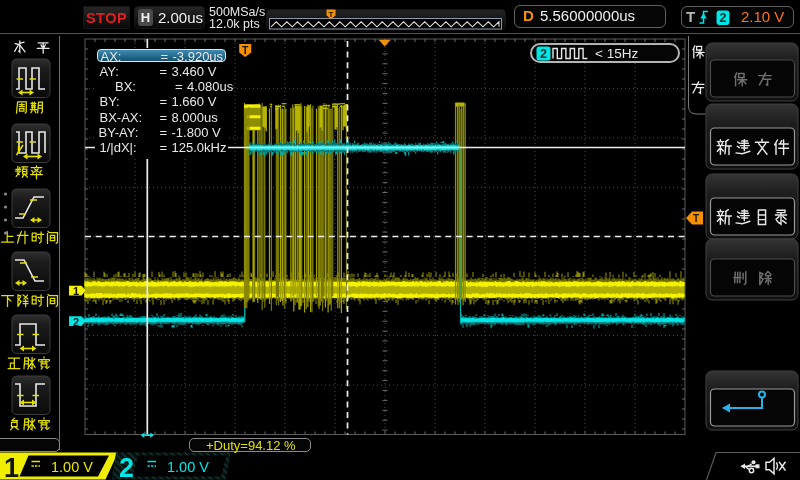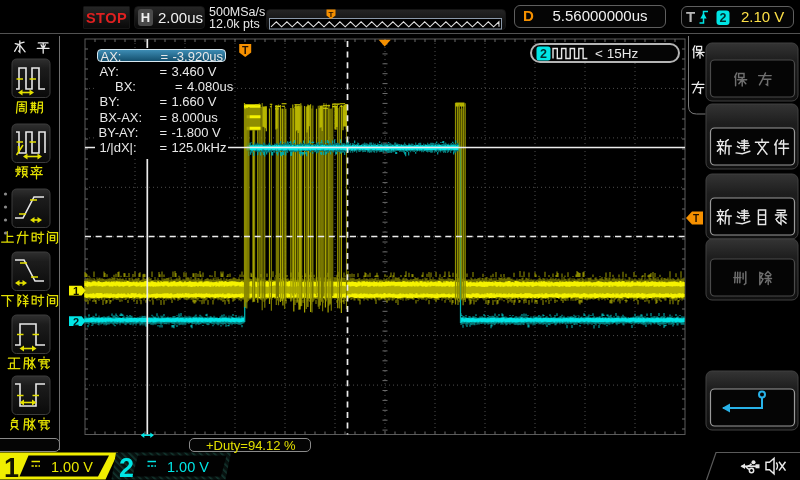--- a/index.html
+++ b/index.html
@@ -168,30 +168,30 @@
     <div style="position:absolute;left:209px;top:5px;width:60px;font-size:12.5px;line-height:11.5px;color:#e8e8e8;padding-top:2px">500MSa/s<br>12.0k pts</div>
     <div style="position:absolute;left:266px;top:9px;width:240px;height:21px;border-radius:4px;background:linear-gradient(#242424,#090909);border:1px solid #161616"></div>
     <svg style="position:absolute;left:0;top:0" width="800" height="480" viewBox="0 0 800 480">
       <rect x="269.5" y="18.5" width="232" height="10.5" fill="#000" stroke="#8a98a8" stroke-width="1"></rect>
       <path d="M271 26.8L276.3 21.8L281.6 26.8L286.9 21.8L292.2 26.8L297.5 21.8L302.8 26.8L308.1 21.8L313.4 26.8L318.7 21.8L324 26.8L329.3 21.8L334.6 26.8L339.9 21.8L345.2 26.8L350.5 21.8L355.8 26.8L361.1 21.8L366.4 26.8L371.7 21.8L377 26.8L382.3 21.8L387.6 26.8L392.9 21.8L398.2 26.8L403.5 21.8L408.8 26.8L414.1 21.8L419.4 26.8L424.7 21.8L430 26.8L435.3 21.8L440.6 26.8L445.9 21.8L451.2 26.8L456.5 21.8L461.8 26.8L467.1 21.8L472.4 26.8L477.7 21.8L483 26.8L488.3 21.8L493.6 26.8L498.9 21.8L499 26.8" stroke="#e0e0e0" stroke-width="1.1" fill="none"></path>
       <path d="M326.5 9.5h9v6l-4.5 3.5l-4.5 -3.5z" fill="#f59000"></path>
       <text x="331" y="16.5" font-size="8" font-weight="bold" fill="#201000" text-anchor="middle" font-family="Liberation Sans, sans-serif">T</text>
     </svg>
     <div style="position:absolute;left:514px;top:5px;width:152px;height:23px;border-radius:6px;border:1.5px solid #5f5f5f;background:#050505"></div>
     <div style="position:absolute;left:523px;top:7px;font-size:15px;font-weight:bold;color:#f59000">D</div>
-    <div style="position:absolute;left:540px;top:7px;width:120px;text-align:center;font-size:15px;color:#f0f0f0">5.56000000us</div>
+    <div style="position:absolute;left:540px;top:7px;width:120px;text-align:left;font-size:15px;color:#f0f0f0">5.56000000us</div>
     <div style="position:absolute;left:681px;top:6px;width:113px;height:22px;border-radius:6px;border:1.5px solid #5f5f5f;background:#050505"></div>
     <div style="position:absolute;left:686px;top:8px;font-size:15px;font-weight:bold;color:#b8b8b8">T</div>
     <svg style="position:absolute;left:0;top:0" width="800" height="480" viewBox="0 0 800 480">
       <path d="M699.5 23h4V11.5h4.5" stroke="#00e6e6" stroke-width="1.5" fill="none"></path>
       <path d="M703.5 13l-3.2 5.5h6.4z" fill="#00e6e6"></path>
       <rect x="716.5" y="10.5" width="13" height="14.5" rx="3" fill="#00e6e6"></rect>
       <text x="723" y="22.3" font-size="12.5" font-weight="bold" fill="#003030" text-anchor="middle" font-family="Liberation Sans, sans-serif">2</text>
     </svg>
-    <div style="position:absolute;left:741px;top:8px;font-size:15px;color:#fde047">2.10&nbsp;V</div>
+    <div style="position:absolute;left:741px;top:8px;font-size:15px;color:#f97316">2.10&nbsp;V</div>
     <div style="position:absolute;left:95px;top:48px;width:133px;height:111px;background:#000;font-size:13px;color:#e8e8e8">
       <div style="position:absolute;left:1.5px;top:0.5px;width:129px;height:15px;line-height:15px;background:linear-gradient(#3d8cb4,#14506e);border:1.5px solid #d8e8f0;border-radius:4px;height:13px;line-height:13px">
         <span style="position:absolute;left:3px">AX:</span>
         <span style="position:absolute;left:63px">=</span>
         <span style="position:absolute;left:75px">-3.920us</span>
       </div>
       <div style="position:absolute;left:1.5px;top:15.8px;width:129px;height:15px;line-height:15px">
         <span style="position:absolute;left:3px">AY:</span>
         <span style="position:absolute;left:63px">=</span>
         <span style="position:absolute;left:75px">3.460 V</span>

